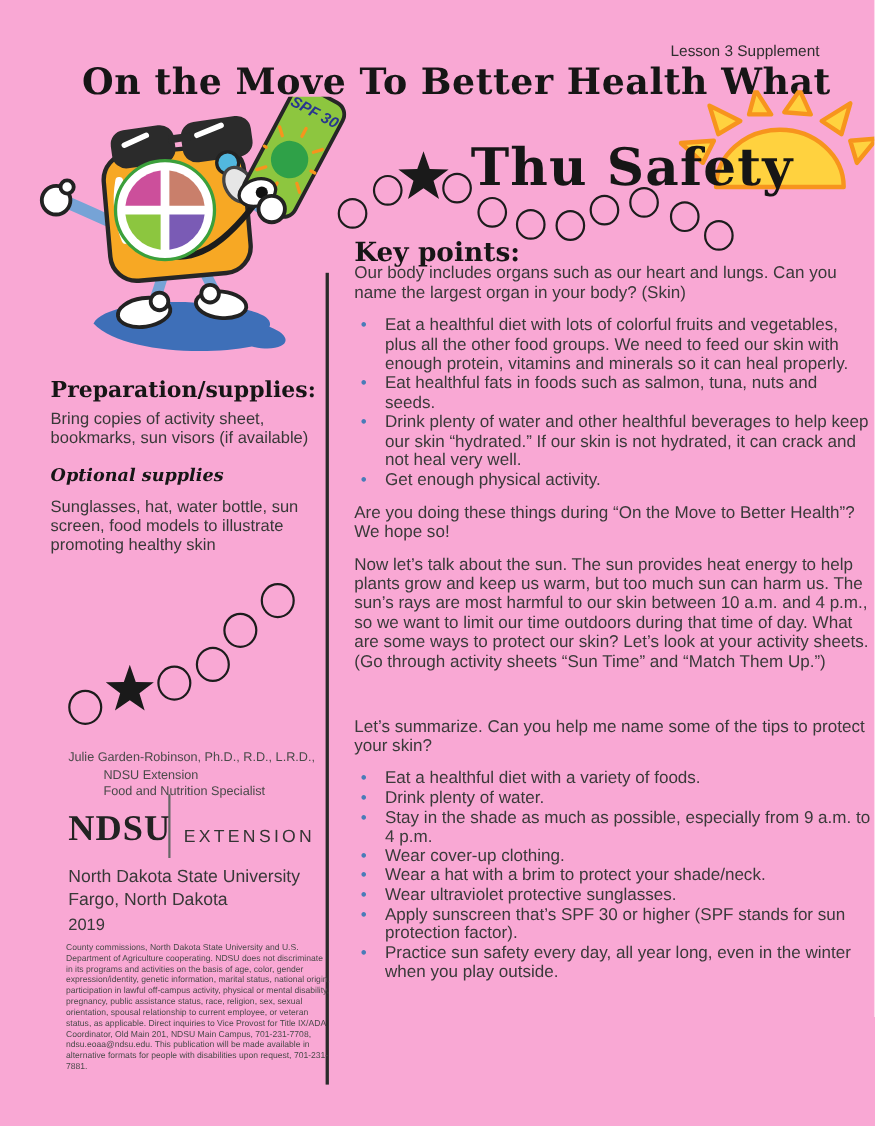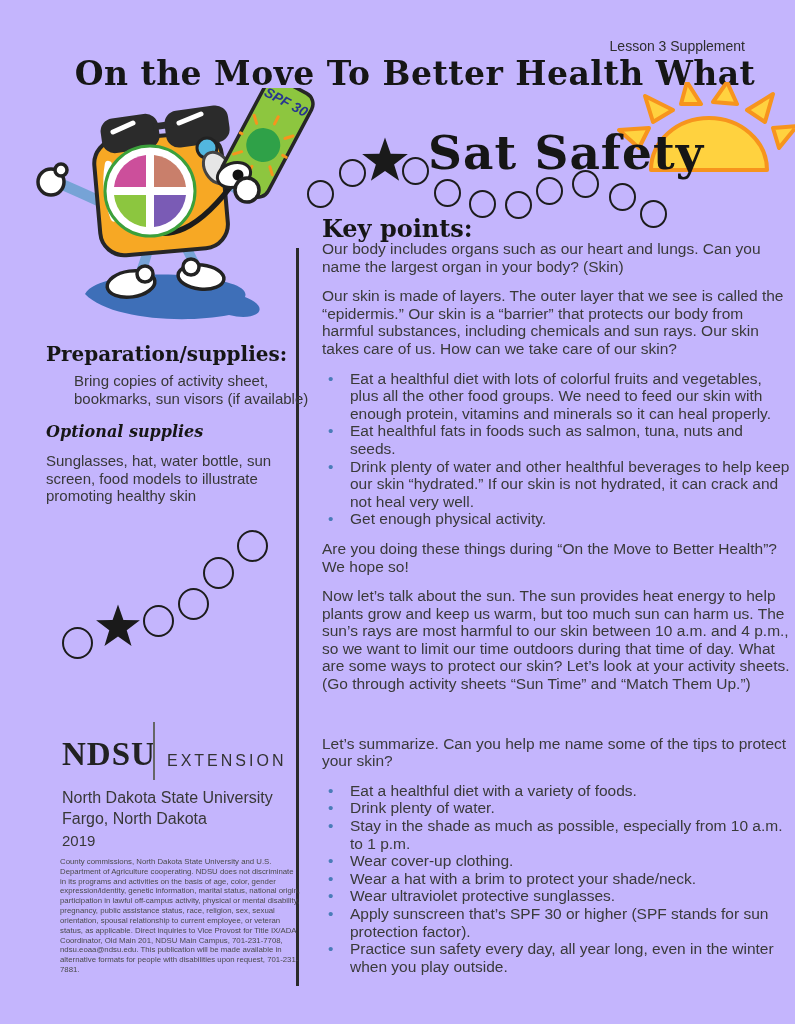--- a/index.html
+++ b/index.html
@@ -1,32 +1,32 @@
 <!DOCTYPE html>
 <html><head>
 <meta charset="utf-8">
 <style>
   html,body{margin:0;padding:0;background:#ffffff;}
-  .page{position:relative;width:795px;height:1024px;background:#c4b5fd;overflow:hidden;
+  .page{position:relative;width:795px;height:1024px;background:#f9a8d4;overflow:hidden;
         font-family:"Liberation Sans",sans-serif;color:#3a3a3a;}
   .abs{position:absolute;}
   .funky{font-family:"DejaVu Serif",serif;font-weight:bold;color:#161616;}
   .lesson-tag{top:38px;right:50px;font-size:14px;color:#2e2e2e;}
   .main-title{left:70px;top:54px;width:690px;text-align:center;font-size:33px;letter-spacing:0.5px;white-space:nowrap;}
   .sun-wrap{left:420px;top:84px;width:375px;height:96px;}
   .sun-svg{position:absolute;right:-4px;top:-2px;z-index:0;}
   .sun-title{position:absolute;left:8px;bottom:0;z-index:1;font-size:47px;letter-spacing:1px;white-space:nowrap;}
   .circle{position:absolute;border:2px solid #1c1c1c;border-radius:50%;background:transparent;}
   .circle.sm{width:23px;height:24px;}
   .circle.lg{width:27px;height:28px;}
   .star svg{display:block;}
   .divider{left:296px;top:248px;width:2.5px;height:738px;background:#2a2a2a;}
   
   .prep-head{left:46px;top:342px;font-size:20px;}
-  .prep-text{left:46px;top:372px;width:252px;font-size:15px;line-height:1.18;color:#383838;margin-left:28px;}
+  .prep-text{left:46px;top:372px;width:252px;font-size:15px;line-height:1.18;color:#383838;}
   .opt-head{left:46px;top:422px;font-size:16px;font-style:italic;}
   .opt-text{left:46px;top:452px;width:252px;font-size:15px;line-height:1.18;color:#383838;}
   .credits{left:62px;top:682px;font-size:11.5px;line-height:1.35;color:#4a4a4a;}
   .credits .ind{padding-left:32px;}
   .ndsu-word{left:62px;top:736px;font-family:Liberation Serif, serif;font-weight:bold;font-size:33px;color:#222;letter-spacing:1px;}
   .ndsu-bar{left:153px;top:722px;width:1.5px;height:58px;background:#666;}
   .ndsu-ext{left:167px;top:752px;font-size:16px;letter-spacing:3px;color:#333;}
   .addr{left:62px;top:788px;font-size:16px;line-height:1.3;color:#383838;}
   .year{left:62px;top:832px;font-size:15px;color:#383838;}
   .legal{left:60px;top:857px;width:240px;font-size:7.8px;line-height:1.26;color:#4a4a4a;}
@@ -52,21 +52,21 @@
       <g stroke="#f7941d" stroke-width="4" fill="#ffd23f" stroke-linejoin="round">
         <polygon points="22,66 2,48 32,46"></polygon>
         <polygon points="36,40 28,14 56,28"></polygon>
         <polygon points="64,22 70,0 84,22"></polygon>
         <polygon points="96,20 110,0 120,22"></polygon>
         <polygon points="130,28 156,12 148,40"></polygon>
         <polygon points="156,46 180,44 162,66"></polygon>
         <path d="M 34,88 A 58 52 0 0 1 150,88 Z"></path>
       </g>
     </svg>
-    <div class="sun-title funky">Sat Safety</div>
+    <div class="sun-title funky">Thu Safety</div>
   </div>
 
   <svg class="abs" style="left:15px;top:88px;" width="300" height="270" viewBox="0 0 300 270">
 
     <path d="M 70,206 C 80,188 140,184 172,188 C 214,192 234,199 230,209 C 258,220 242,234 214,227 C 168,236 94,231 70,206 Z" fill="#3e6fb8"></path>
 
     <path d="M 135,155 q -6,22 -11,34" stroke="#76a3d6" stroke-width="10" fill="none" stroke-linecap="round"></path>
     <path d="M 167,151 q 9,18 15,30" stroke="#76a3d6" stroke-width="10" fill="none" stroke-linecap="round"></path>
 
     <g fill="#ffffff" stroke="#222222" stroke-width="3.5">
@@ -164,50 +164,54 @@
   <div class="abs" style="left:95px;top:604px;">
     <svg width="46" height="44" viewBox="0 0 50 47">
         <polygon fill="#1a1a1a" points="25,0 30.9,16.9 48.8,17.3 34.5,28.1 39.7,45.2 25,35 10.3,45.2 15.5,28.1 1.2,17.3 19.1,16.9"></polygon>
       </svg>
   </div>
   <div class="abs circle lg" style="left:143px;top:605px;"></div>
   <div class="abs circle lg" style="left:178px;top:588px;"></div>
   <div class="abs circle lg" style="left:203px;top:557px;"></div>
   <div class="abs circle lg" style="left:237px;top:530px;"></div>
 
+  <div class="abs credits">
+    <div>Julie Garden-Robinson, Ph.D., R.D., L.R.D.,</div>
+    <div class="ind">NDSU Extension</div>
+    <div class="ind">Food and Nutrition Specialist</div>
+  </div>
 
   <div class="abs ndsu-word">NDSU</div>
   <div class="abs ndsu-bar"></div>
   <div class="abs ndsu-ext">EXTENSION</div>
 
   <div class="abs addr">
     <div>North Dakota State University</div>
     <div>Fargo, North Dakota</div>
   </div>
   <div class="abs year">2019</div>
   <div class="abs legal">County commissions, North Dakota State University and U.S. Department of Agriculture cooperating. NDSU does not discriminate in its programs and activities on the basis of age, color, gender expression/identity, genetic information, marital status, national origin, participation in lawful off-campus activity, physical or mental disability, pregnancy, public assistance status, race, religion, sex, sexual orientation, spousal relationship to current employee, or veteran status, as applicable. Direct inquiries to Vice Provost for Title IX/ADA Coordinator, Old Main 201, NDSU Main Campus, 701-231-7708, ndsu.eoaa@ndsu.edu. This publication will be made available in alternative formats for people with disabilities upon request, 701-231-7881.</div>
 
   <div class="abs kp-head funky">Key points:</div>
   <div class="abs rcol">
     <p>Our body includes organs such as our heart and lungs. Can you name the largest organ in your body? (Skin)</p>
-    <p>Our skin is made of layers. The outer layer that we see is called the “epidermis.” Our skin is a “barrier” that protects our body from harmful substances, including chemicals and sun rays. Our skin takes care of us. How can we take care of our skin?</p>
     <ul>
       <li>Eat a healthful diet with lots of colorful fruits and vegetables, plus all the other food groups. We need to feed our skin with enough protein, vitamins and minerals so it can heal properly.</li>
       <li>Eat healthful fats in foods such as salmon, tuna, nuts and seeds.</li>
       <li>Drink plenty of water and other healthful beverages to help keep our skin “hydrated.” If our skin is not hydrated, it can crack and not heal very well.</li>
       <li>Get enough physical activity.</li>
     </ul>
     <p>Are you doing these things during “On the Move to Better Health”? We hope so!</p>
     <p style="margin-bottom:0;">Now let’s talk about the sun. The sun provides heat energy to help plants grow and keep us warm, but too much sun can harm us. The sun’s rays are most harmful to our skin between 10 a.m. and 4 p.m., so we want to limit our time outdoors during that time of day. What are some ways to protect our skin? Let’s look at your activity sheets.</p>
     <p>(Go through activity sheets “Sun Time” and “Match Them Up.”)</p>
     <p class="biggap">Let’s summarize. Can you help me name some of the tips to protect your skin?</p>
     <ul>
       <li>Eat a healthful diet with a variety of foods.</li>
       <li>Drink plenty of water.</li>
-      <li>Stay in the shade as much as possible, especially from 10 a.m. to 1 p.m.</li>
+      <li>Stay in the shade as much as possible, especially from 9 a.m. to 4 p.m.</li>
       <li>Wear cover-up clothing.</li>
       <li>Wear a hat with a brim to protect your shade/neck.</li>
       <li>Wear ultraviolet protective sunglasses.</li>
       <li>Apply sunscreen that’s SPF 30 or higher (SPF stands for sun protection factor).</li>
       <li>Practice sun safety every day, all year long, even in the winter when you play outside.</li>
     </ul>
   </div>
 
 </div>
 

